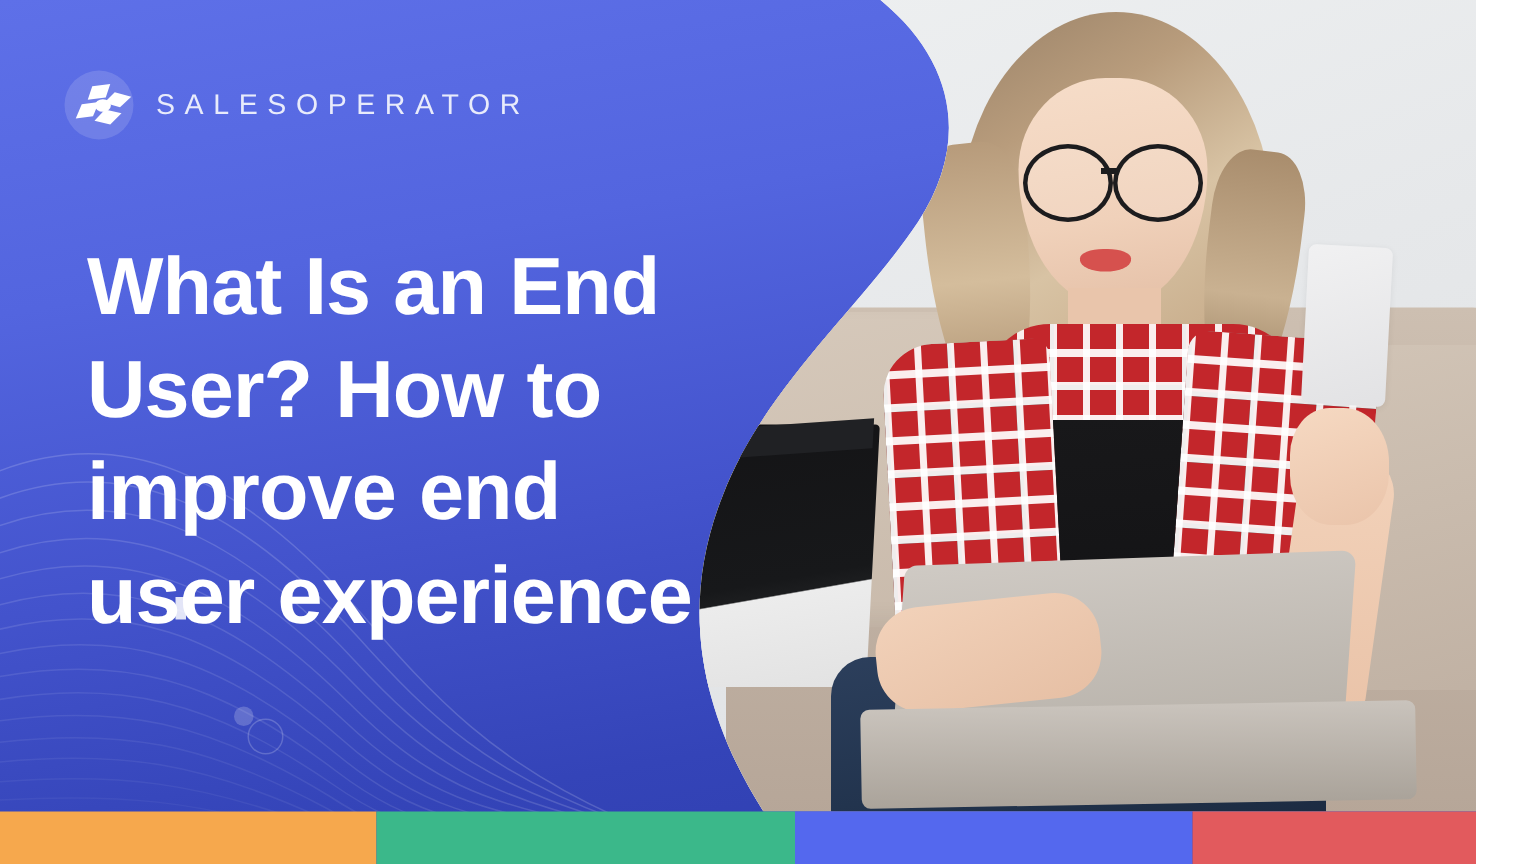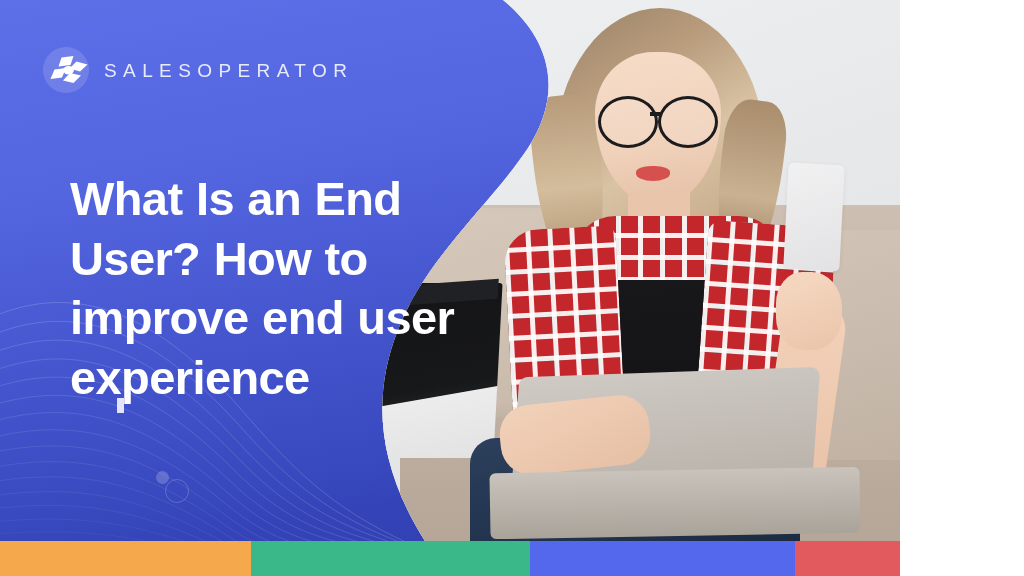--- a/index.html
+++ b/index.html
@@ -3,21 +3,21 @@
 <meta charset="utf-8">
 <title>SalesOperator Banner</title>
 <style>
   html, body {
     margin: 0;
     padding: 0;
     background: #ffffff;
   }
   #banner {
     position: relative;
-    width: 900px;
+    width: 984px;
     height: 576px;
     overflow: hidden;
     font-family: "Liberation Sans", sans-serif;
     background: #4a5bd0;
   }
 
   
   .bg-gradient {
     position: absolute;
     inset: 0;
@@ -99,23 +99,23 @@
     white-space: nowrap;
     line-height: 1;
   }
 
   
   .headline {
     position: absolute;
     left: 58px;
     top: 157px;
     width: 430px;
-    margin: 12px;
+    margin: 0;
     color: #ffffff;
-    font-size: 47px;
+    font-size: 54px;
     line-height: 1.27;
     font-weight: 700;
     letter-spacing: -0.6px;
     word-spacing: 1px;
   }
 
   
   .photo-panel {
     position: absolute;
     right: 0;

